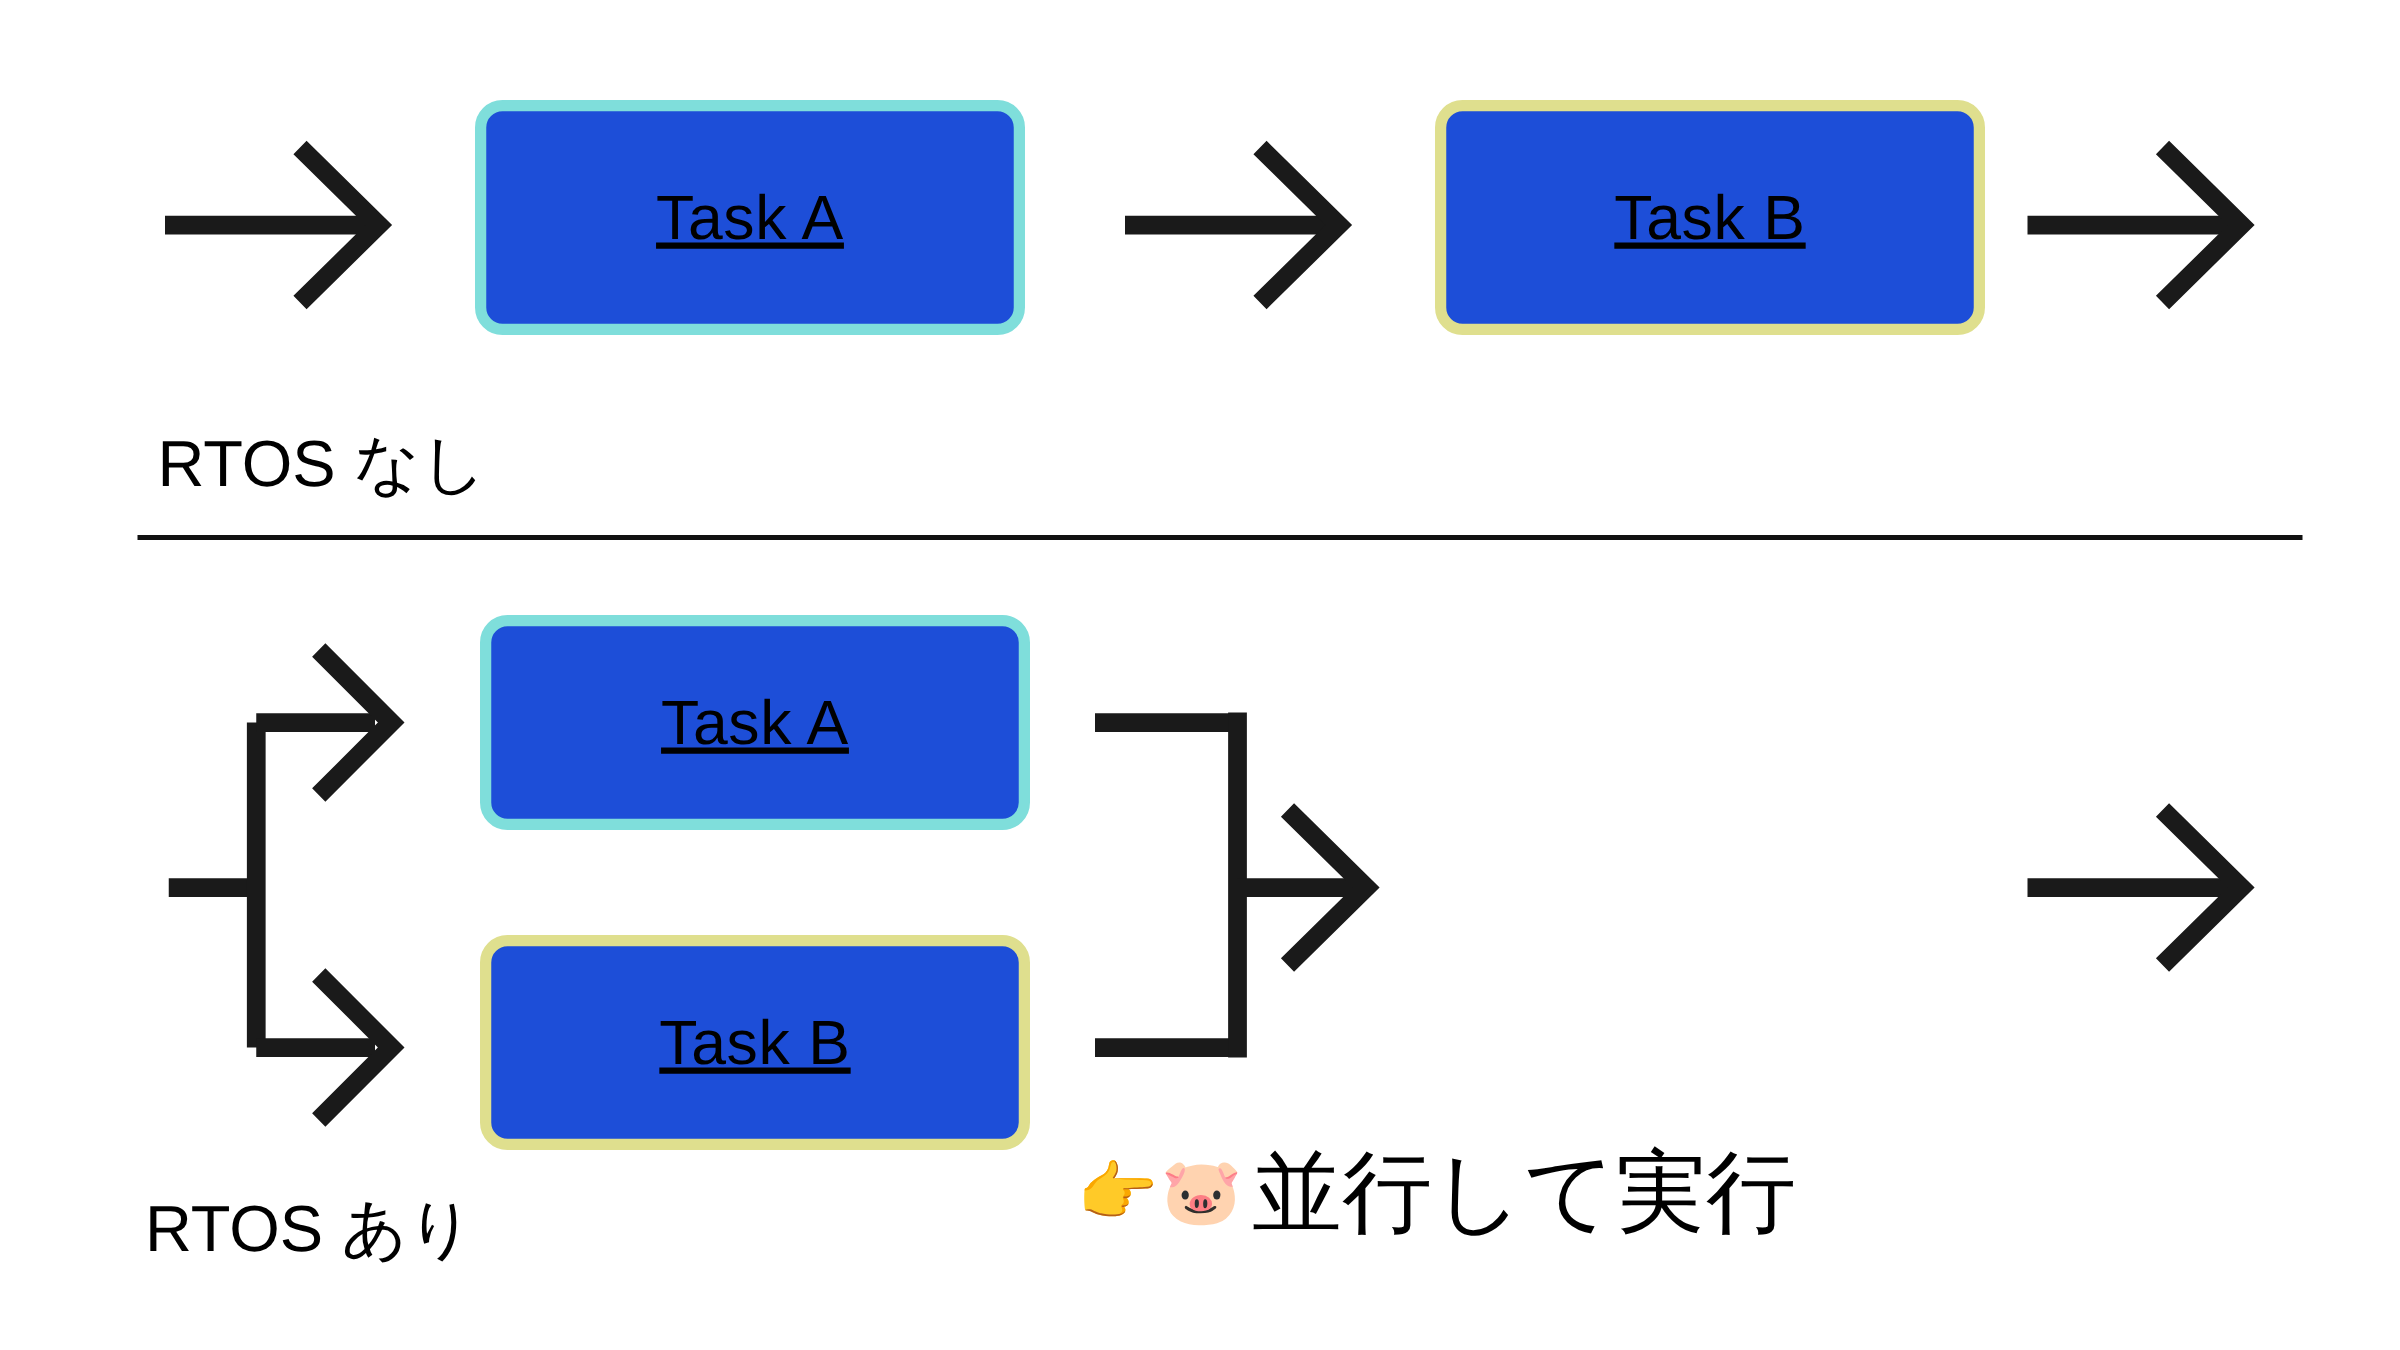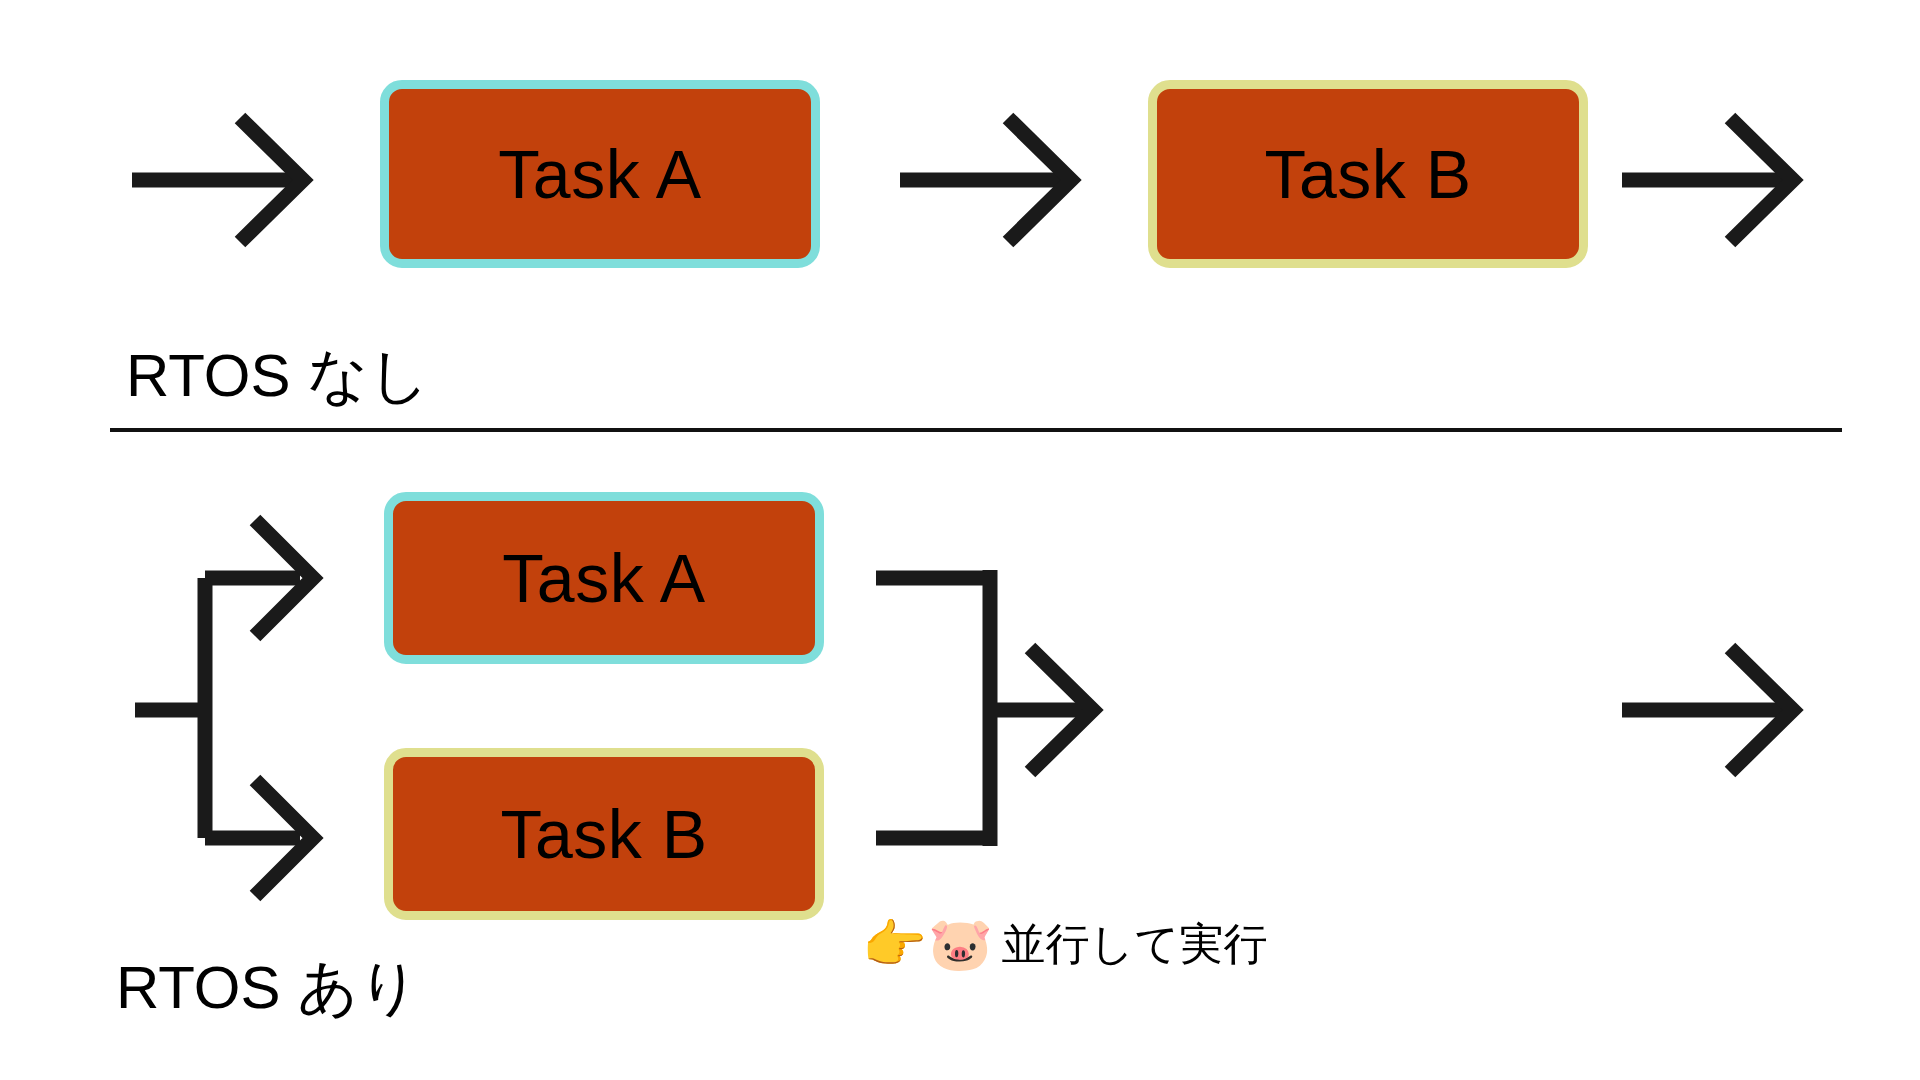--- a/index.html
+++ b/index.html
@@ -15,49 +15,50 @@
     width: 1920px;
     height: 1080px;
     background: #ffffff;
     overflow: hidden;
   }
 
   
   .task-box {
     position: absolute;
     box-sizing: border-box;
-    background: #c2410c;
+    background: #1d4ed8;
     border-style: solid;
     border-width: 9px;
     border-radius: 22px;
     display: flex;
     align-items: center;
     justify-content: center;
     color: #000000;
-    font-size: 68px;
+    font-size: 50px;
     font-weight: 400;
     letter-spacing: 0.5px;
     line-height: 1;
+    text-decoration: underline;
   }
 
   
   .gfx {
     position: absolute;
     left: 0;
     top: 0;
     width: 1920px;
     height: 1080px;
     pointer-events: none;
   }
 
   
   .section-label {
     position: absolute;
     color: #000000;
-    font-size: 60px;
+    font-size: 52px;
     font-weight: 400;
     line-height: 1;
     white-space: nowrap;
   }
 
   
   .divider {
     position: absolute;
     background: #111111;
     height: 4px;
@@ -73,21 +74,21 @@
     font-size: 52px;
     line-height: 1;
   }
   .annotation .emoji {
     font-size: 52px;
     line-height: 1;
     margin-right: 2px;
   }
   .annotation .ann-text {
     margin-left: 6px;
-    font-size: 44px;
+    font-size: 72px;
   }
 </style>
 </head>
 <body>
 
 <div id="stage">
 
   <svg class="gfx" viewBox="0 0 1920 1080" xmlns="http://www.w3.org/2000/svg">
     <defs>
       <style>

